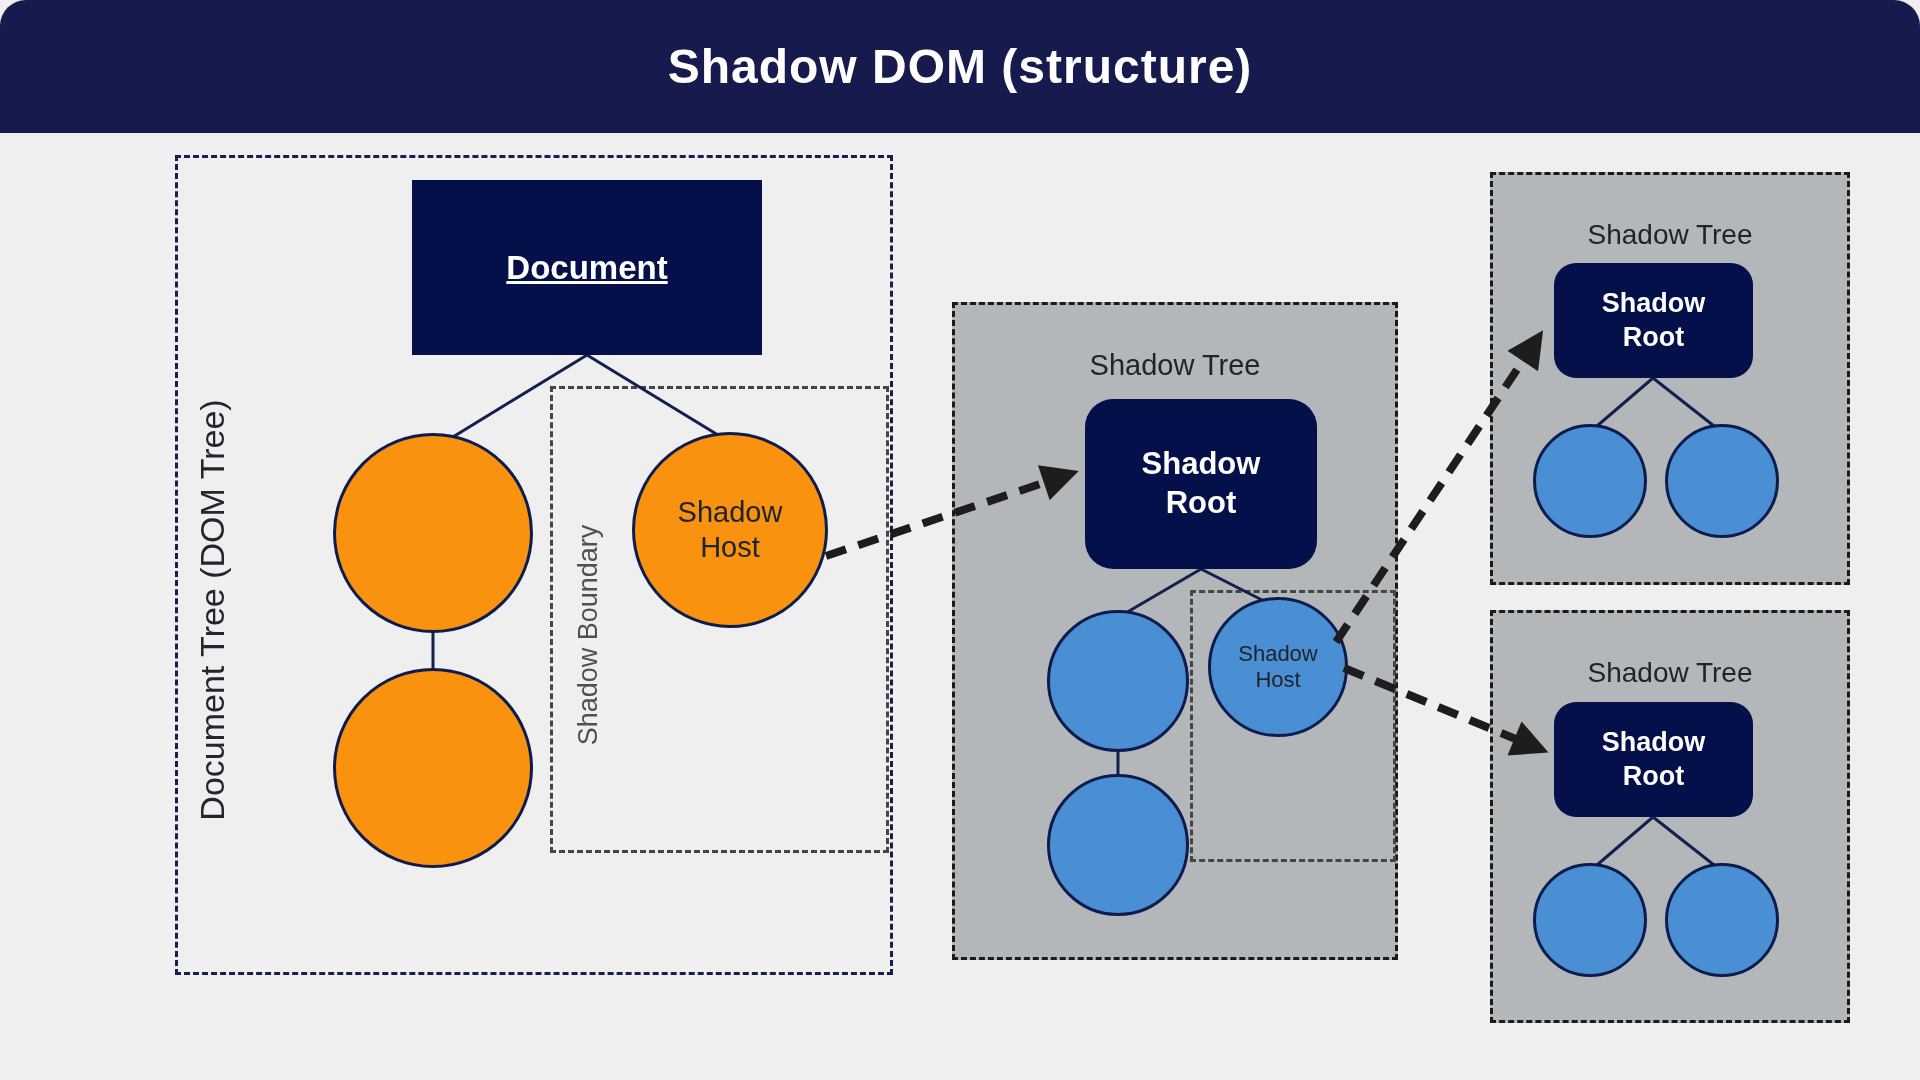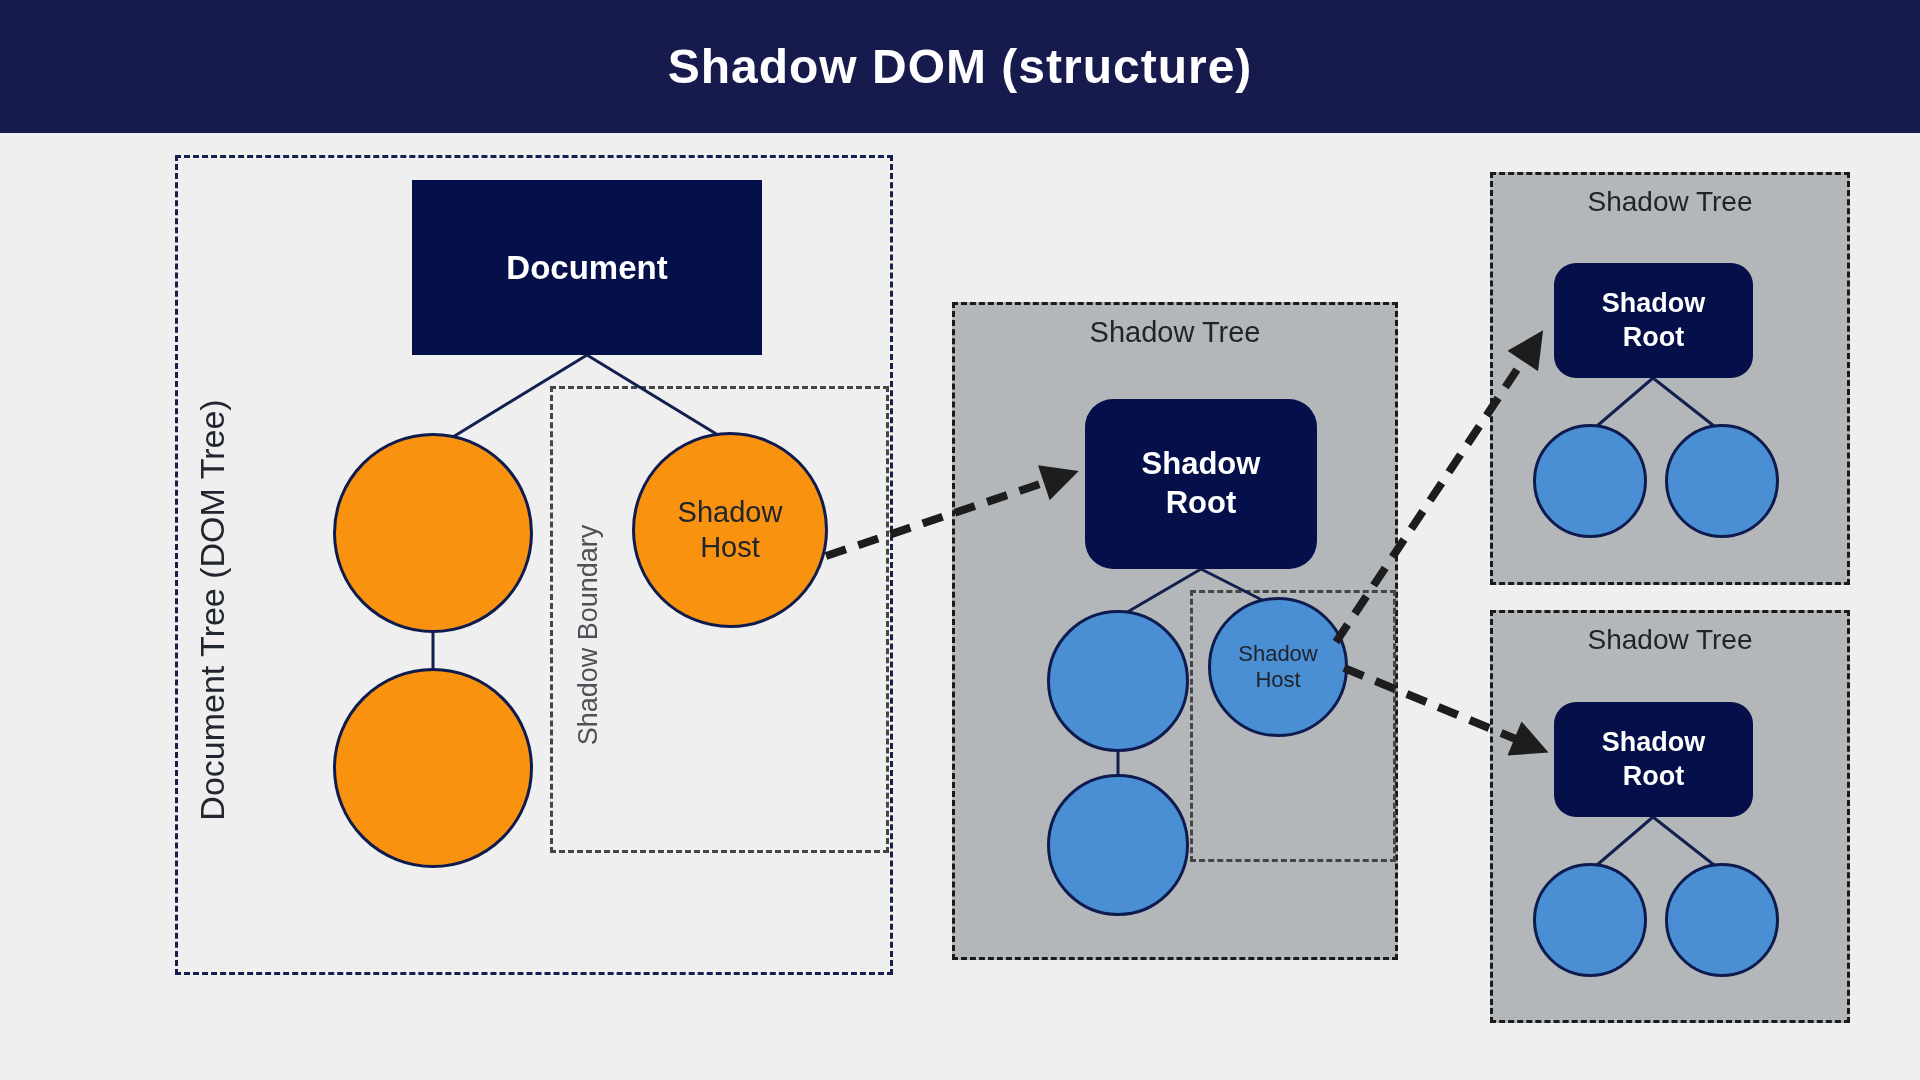--- a/index.html
+++ b/index.html
@@ -1,17 +1,17 @@
 <!DOCTYPE html>
 <html><head>
 <meta charset="utf-8">
 <style>
   html,body{margin:0;padding:0;background:#EFEFF0;}
   .stage{position:relative;width:1920px;height:1080px;overflow:hidden;
-         font-family:"Liberation Sans","DejaVu Sans",sans-serif;background:#EFEFF0;}
+         font-family:"Liberation Sans","DejaVu Sans",sans-serif;background:#EFEFF0;border-radius:26px;}
 
   
   .header{position:absolute;left:0;top:0;width:1920px;height:133px;background:#171A4D;z-index:5;
           display:flex;align-items:center;justify-content:center;}
   .header .title{color:#FFFFFF;font-size:48px;font-weight:700;letter-spacing:1px;}
 
   
   .frame,.grayframe{position:absolute;box-sizing:border-box;z-index:1;}
   svg.connectors{position:absolute;left:0;top:0;z-index:2;pointer-events:none;}
   .shape{position:absolute;box-sizing:border-box;z-index:3;}
@@ -20,36 +20,36 @@
   
   .dom-frame{left:175px;top:155px;width:718px;height:820px;border:3px dashed #16204E;}
   .boundary-frame{left:550px;top:386px;width:339px;height:467px;border:3px dashed #454545;}
   .grayframe{background:#B3B7BA;border:3px dashed #1A1A1A;}
   .main-tree{left:952px;top:302px;width:446px;height:658px;}
   .tr-tree{left:1490px;top:172px;width:360px;height:413px;}
   .br-tree{left:1490px;top:610px;width:360px;height:413px;}
   .nested-frame{left:1190px;top:590px;width:206px;height:272px;background:transparent;
                 border:3px dashed #454545;z-index:1;}
 
-  .tree-label{position:absolute;z-index:3;text-align:center;color:#20242C;font-size:29px;}
+  .tree-label{position:absolute;z-index:3;text-align:center;color:#20242C;font-size:29px;margin-top:33px;}
   .main-tree-label{left:952px;top:316px;width:446px;}
   .tr-tree-label{left:1490px;top:186px;width:360px;font-size:28px;}
   .br-tree-label{left:1490px;top:624px;width:360px;font-size:28px;}
 
   
   .vlabel{position:absolute;z-index:3;text-align:center;transform:rotate(-90deg);}
   .doc-tree-vlabel{left:-58px;top:588px;width:540px;height:44px;line-height:44px;
                    font-size:34px;color:#22262E;}
   .boundary-vlabel{left:428px;top:618px;width:320px;height:34px;line-height:34px;
                    font-size:27px;color:#4D5156;}
 
   
   .navy-node{background:#05104A;color:#FFFFFF;font-weight:700;display:flex;
              align-items:center;justify-content:center;text-align:center;}
-  .doc-node{left:412px;top:180px;width:350px;height:175px;font-size:33px;}
+  .doc-node{left:412px;top:180px;width:350px;height:175px;font-size:33px;text-decoration:underline;}
   .root-node{border-radius:28px;line-height:1.25;}
   .root-main{left:1085px;top:399px;width:232px;height:170px;font-size:31px;}
   .root-main .wrap{width:150px;}
   .root-sm{width:199px;height:115px;font-size:27px;border-radius:22px;}
   .root-tr{left:1554px;top:263px;}
   .root-br{left:1554px;top:702px;}
   .root-sm .wrap{width:130px;}
 
   .circle{border-radius:50%;border:3px solid #0E1B4E;display:flex;align-items:center;
           justify-content:center;text-align:center;font-weight:400;color:#20242C;line-height:1.2;}

